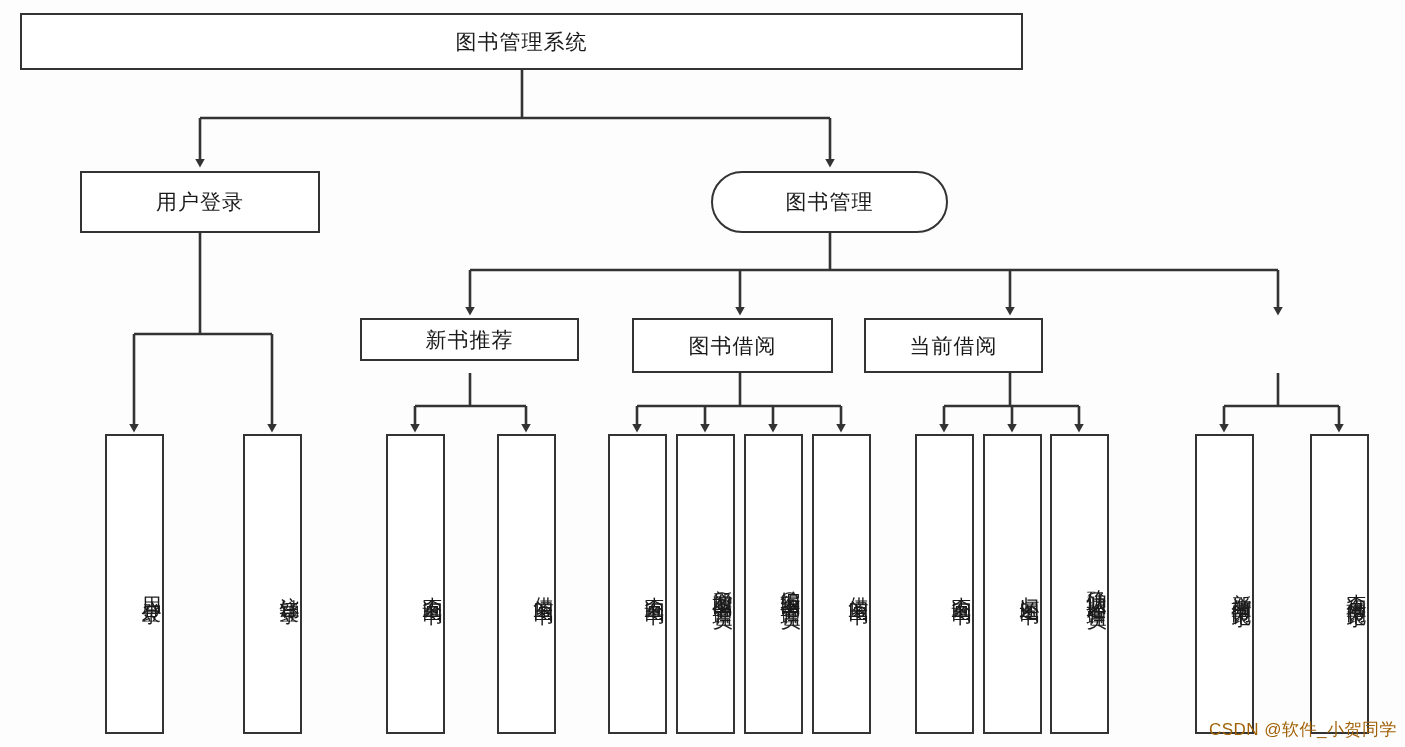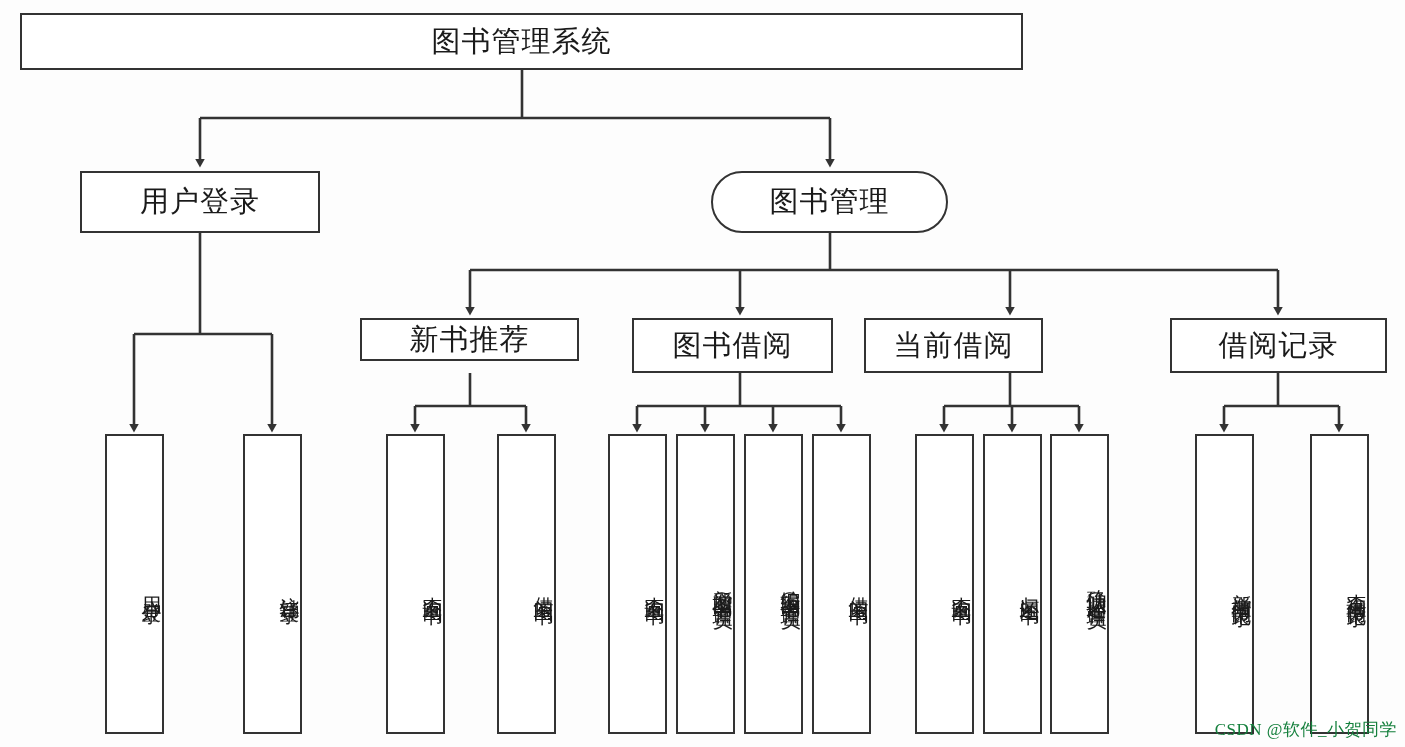--- a/index.html
+++ b/index.html
@@ -19,21 +19,21 @@
     position: absolute;
     box-sizing: border-box;
     background: #ffffff;
     border: 2px solid #333333;
     display: flex;
     align-items: center;
     justify-content: center;
     color: #1a1a1a;
   }
   .node.horiz {
-    font-size: 29px;
+    font-size: 21px;
     letter-spacing: 1px;
   }
   .node.vert {
     writing-mode: vertical-rl;
     text-orientation: upright;
     font-size: 20px;
     letter-spacing: 3px;
     padding-top: 6px;
     align-items: flex-start;
     justify-content: center;
@@ -49,24 +49,23 @@
     top: 0;
     width: 1405px;
     height: 747px;
     pointer-events: none;
   }
   .watermark {
     position: absolute;
     right: 8px;
     bottom: 6px;
     font-size: 17px;
-    color: #15803d;
+    color: #a16207;
     letter-spacing: 0.5px;
     white-space: nowrap;
-    font-family: Liberation Serif, serif;
   }
 </style>
 </head>
 <body>
 
 <div id="canvas">
 
   <svg class="lines" viewBox="0 0 1405 747" xmlns="http://www.w3.org/2000/svg">
     <defs>
       <marker id="arrow" markerWidth="9" markerHeight="10" refX="1.5" refY="5" orient="auto" markerUnits="userSpaceOnUse">
@@ -118,21 +117,20 @@
   </svg>
 
   <div class="node horiz" style="left:20px; top:13px; width:1003px; height:57px;">图书管理系统</div>
 
   <div class="node horiz" style="left:80px; top:171px; width:240px; height:62px;">用户登录</div>
   <div class="node horiz" style="left:711px; top:171px; width:237px; height:62px;border-radius:31px;">图书管理</div>
 
   <div class="node horiz" style="left:360px; top:318px; width:219px; height:43px;">新书推荐</div>
   <div class="node horiz" style="left:632px; top:318px; width:201px; height:55px;">图书借阅</div>
   <div class="node horiz" style="left:864px; top:318px; width:179px; height:55px;">当前借阅</div>
-  <div class="node horiz" style="left:1170px; top:318px; width:217px; height:55px;">借阅记录</div>
 
   <div class="node vert" style="left:105px; top:434px; width:59px; height:300px;">
     <span>用户登录</span>
   </div>
   <div class="node vert" style="left:243px; top:434px; width:59px; height:300px;">
     <span>注销登录</span>
   </div>
 
   <div class="node vert" style="left:386px; top:434px; width:59px; height:300px;">
     <span>查询图书</span>

